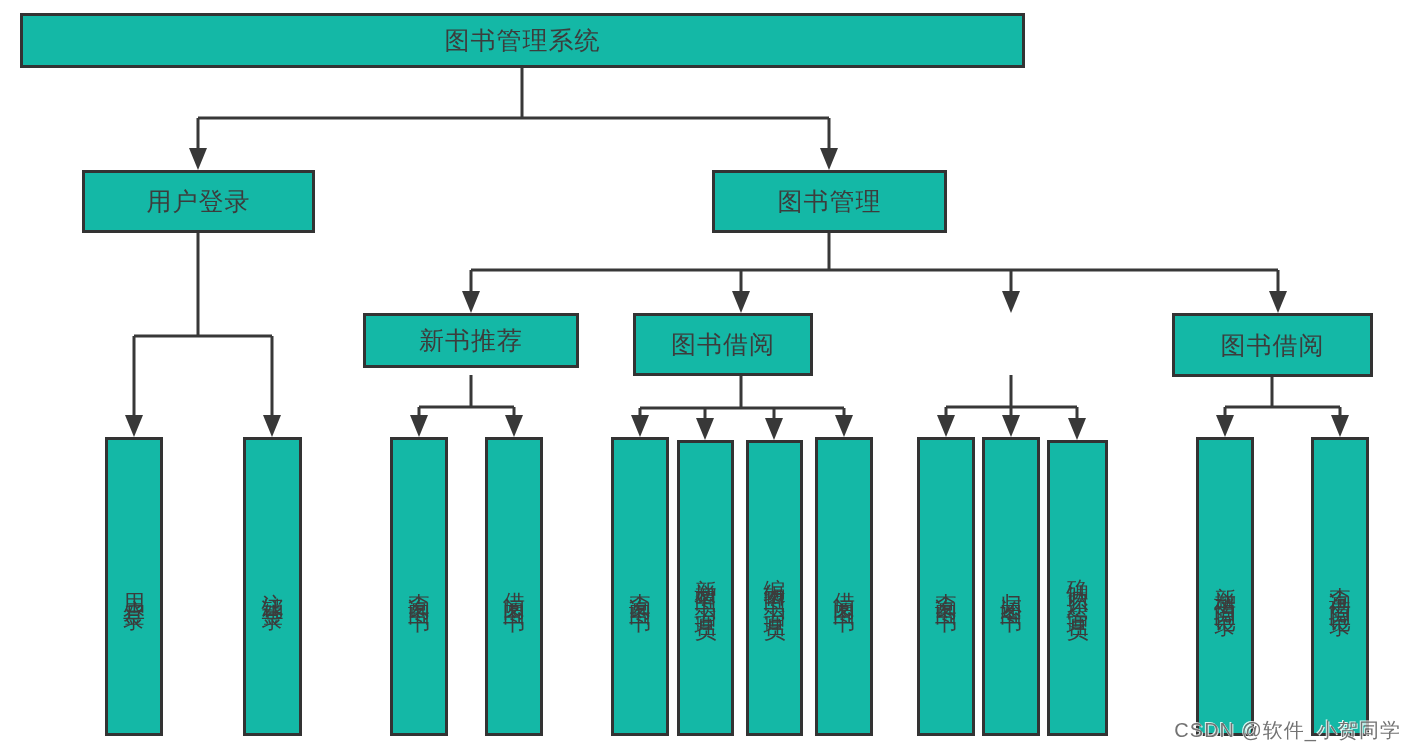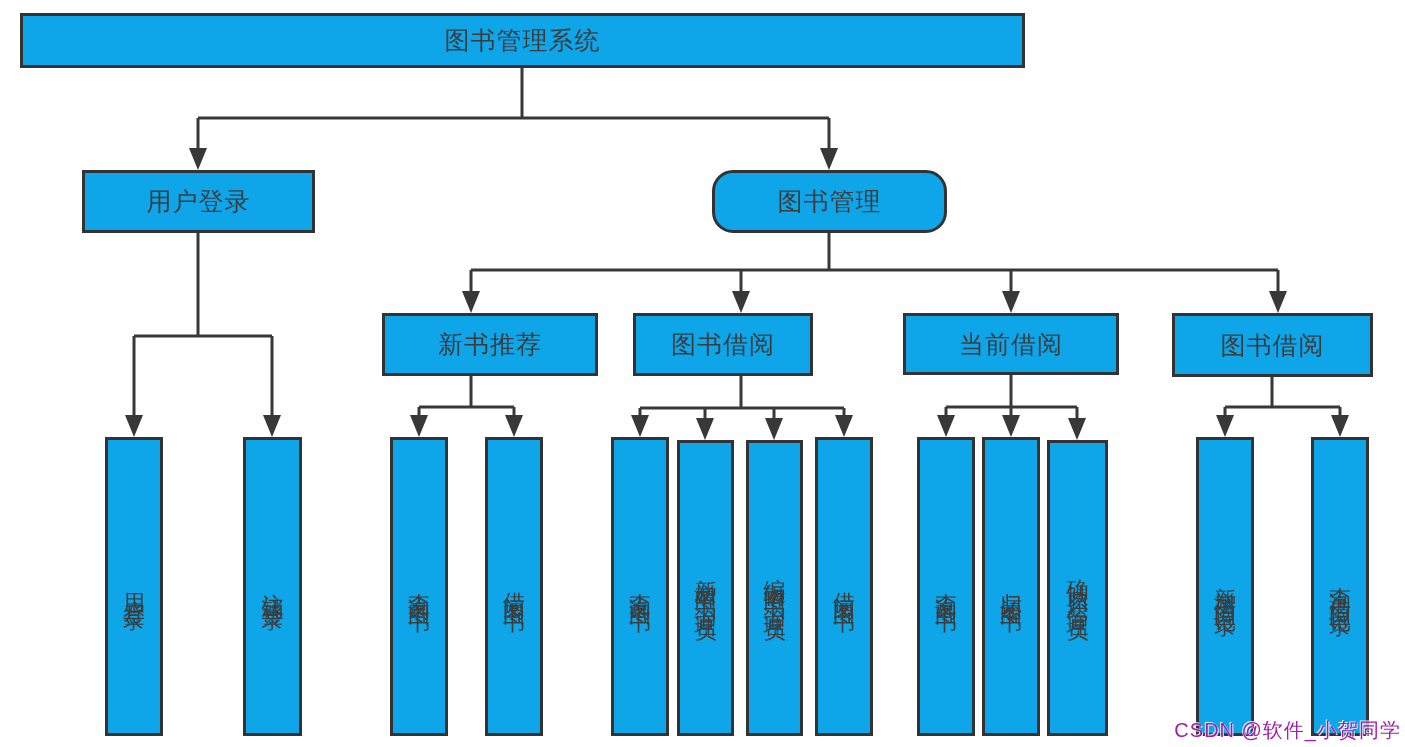--- a/index.html
+++ b/index.html
@@ -6,42 +6,42 @@
   #canvas {
     position:relative;
     width:1405px; height:747px;
     background:#ffffff;
     overflow:hidden;
     font-family:"Liberation Sans","DejaVu Sans",sans-serif;
   }
   #connector-svg { position:absolute; left:0; top:0; width:1405px; height:747px; }
   .node {
     position:absolute;
-    background:#0ea5e9;
+    background:#14b8a6;
     border:3px solid #333333;
     box-sizing:border-box;
     display:flex;
     align-items:center;
     justify-content:center;
     color:#3c3c3c;
   }
   .hnode { font-size:25px; letter-spacing:1px; }
   .vnode span {
     writing-mode:vertical-rl;
     text-orientation:mixed;
     font-size:22px;
     letter-spacing:6px;
     color:#3c3c3c;
     white-space:nowrap;
   }
   #watermark {
     position:absolute;
     right:4px; bottom:3px;
     font-size:20px;
-    color:#a21caf;
+    color:#737373;
     letter-spacing:1px;
     z-index:5;
     text-shadow:1px 1px 0 rgba(255,255,255,.85), -1px -1px 0 rgba(255,255,255,.85);
   }
 </style>
 </head>
 <body>
 
 <div id="canvas">
 
@@ -72,25 +72,24 @@
       <polygon points="1002,415 1020,415 1011,437"></polygon>
       <polygon points="1068,418 1086,418 1077,440"></polygon>
       <polygon points="1216,415 1234,415 1225,437"></polygon>
       <polygon points="1331,415 1349,415 1340,437"></polygon>
     </g>
   </svg>
 
   <div class="node hnode" style="left:20px; top:13px; width:1005px; height:55px;">图书管理系统</div>
 
   <div class="node hnode" style="left:82px; top:170px; width:233px; height:63px;">用户登录</div>
-  <div class="node hnode" style="left:712px; top:170px; width:235px; height:63px;border-radius:21px;">图书管理</div>
+  <div class="node hnode" style="left:712px; top:170px; width:235px; height:63px;">图书管理</div>
 
-  <div class="node hnode" style="left:382px; top:313px; width:216px; height:63px;">新书推荐</div>
+  <div class="node hnode" style="left:363px; top:313px; width:216px; height:55px;">新书推荐</div>
   <div class="node hnode" style="left:633px; top:313px; width:180px; height:63px;">图书借阅</div>
-  <div class="node hnode" style="left:903px; top:313px; width:216px; height:62px;">当前借阅</div>
   <div class="node hnode" style="left:1172px; top:313px; width:201px; height:64px;">图书借阅</div>
 
   <div class="node vnode" style="left:105px; top:437px; width:58px; height:299px;">
     <span>用户登录</span>
   </div>
   <div class="node vnode" style="left:243px; top:437px; width:59px; height:299px;">
     <span>注销登录</span>
   </div>
 
   <div class="node vnode" style="left:390px; top:437px; width:58px; height:299px;">

